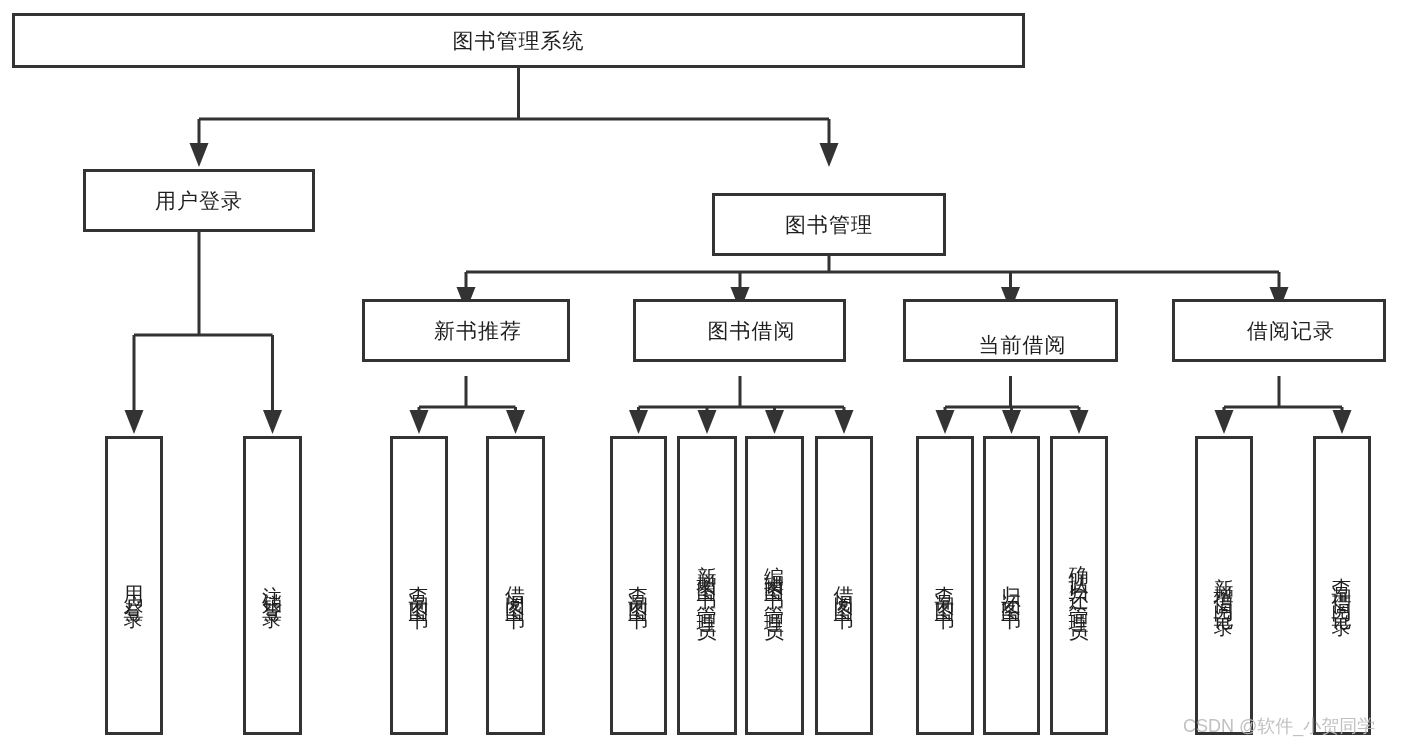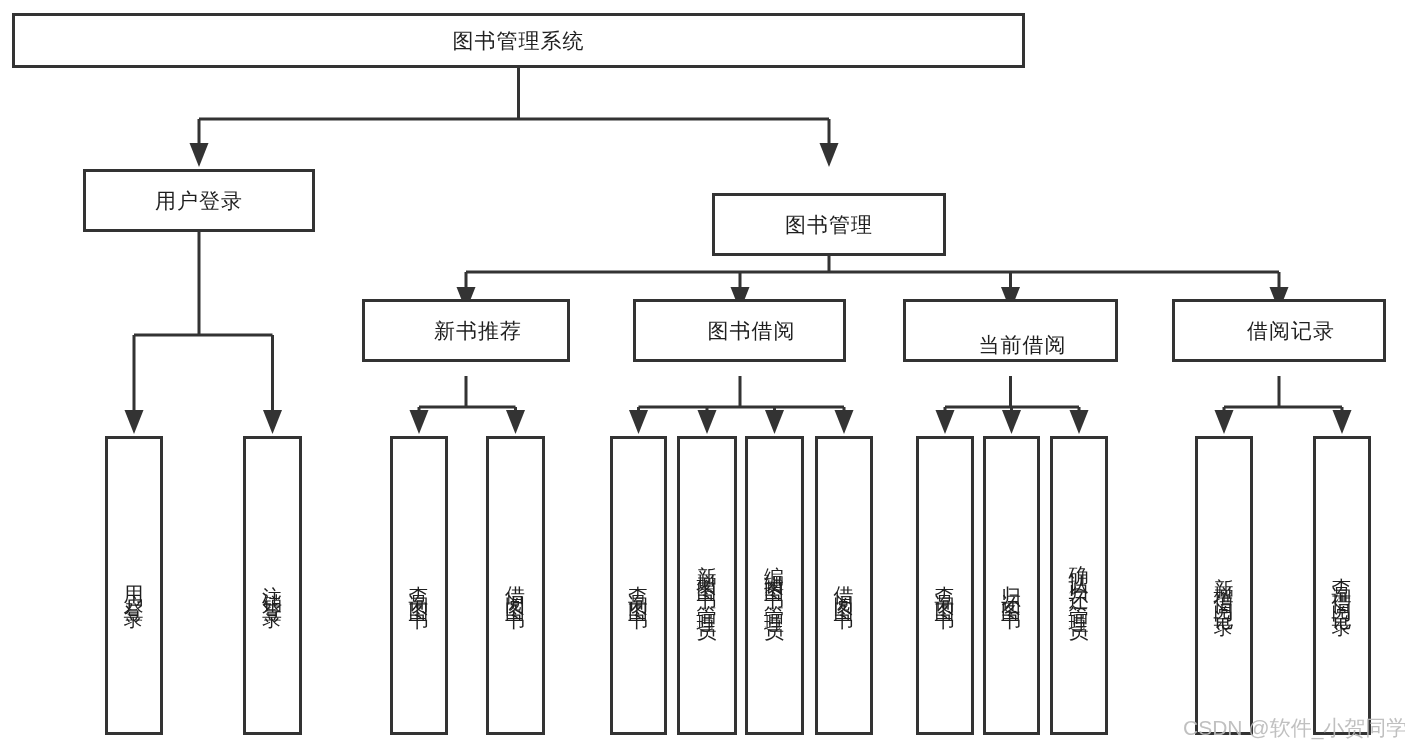--- a/index.html
+++ b/index.html
@@ -42,21 +42,21 @@
     color: #1f1f1f;
     white-space: nowrap;
   }
   .lvl { top: 299px; height: 63px; padding-left: 24px; }
   .leaf { top: 436px; height: 299px; }
   .watermark {
     position: absolute;
     left: 1183px;
     top: 714px;
     width: 222px;
-    font-size: 21px;
+    font-size: 18px;
     color: rgba(187, 187, 187, 0.92);
     white-space: nowrap;
     z-index: 3;
   }
 </style>
 </head>
 <body>
 
 <div class="stage">
 

